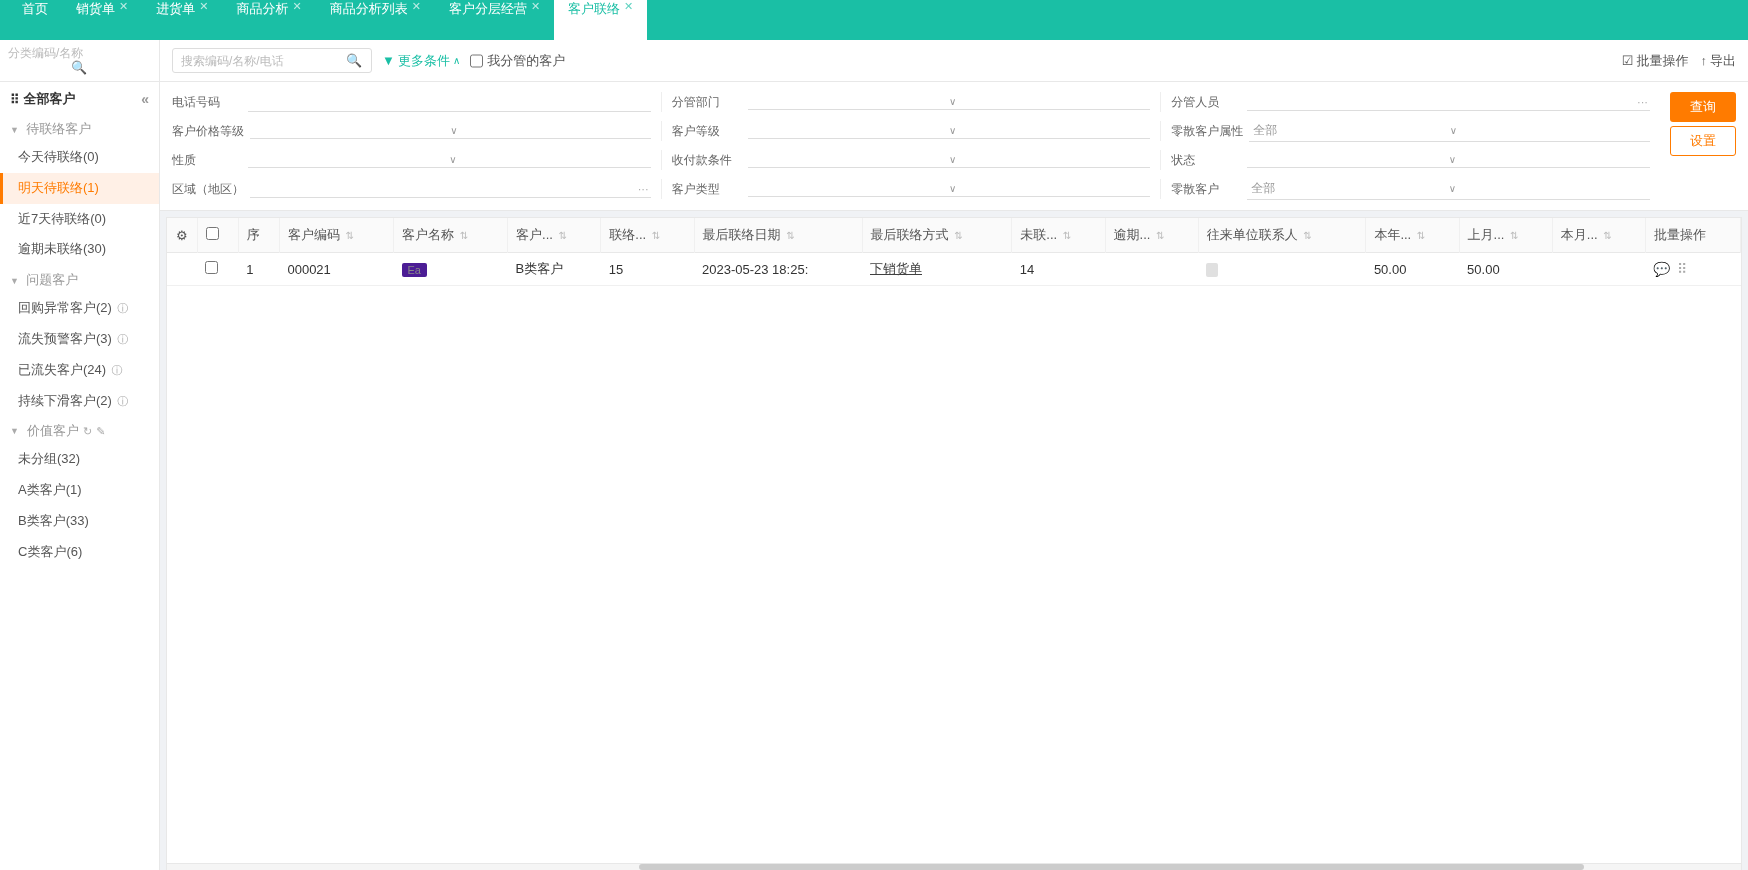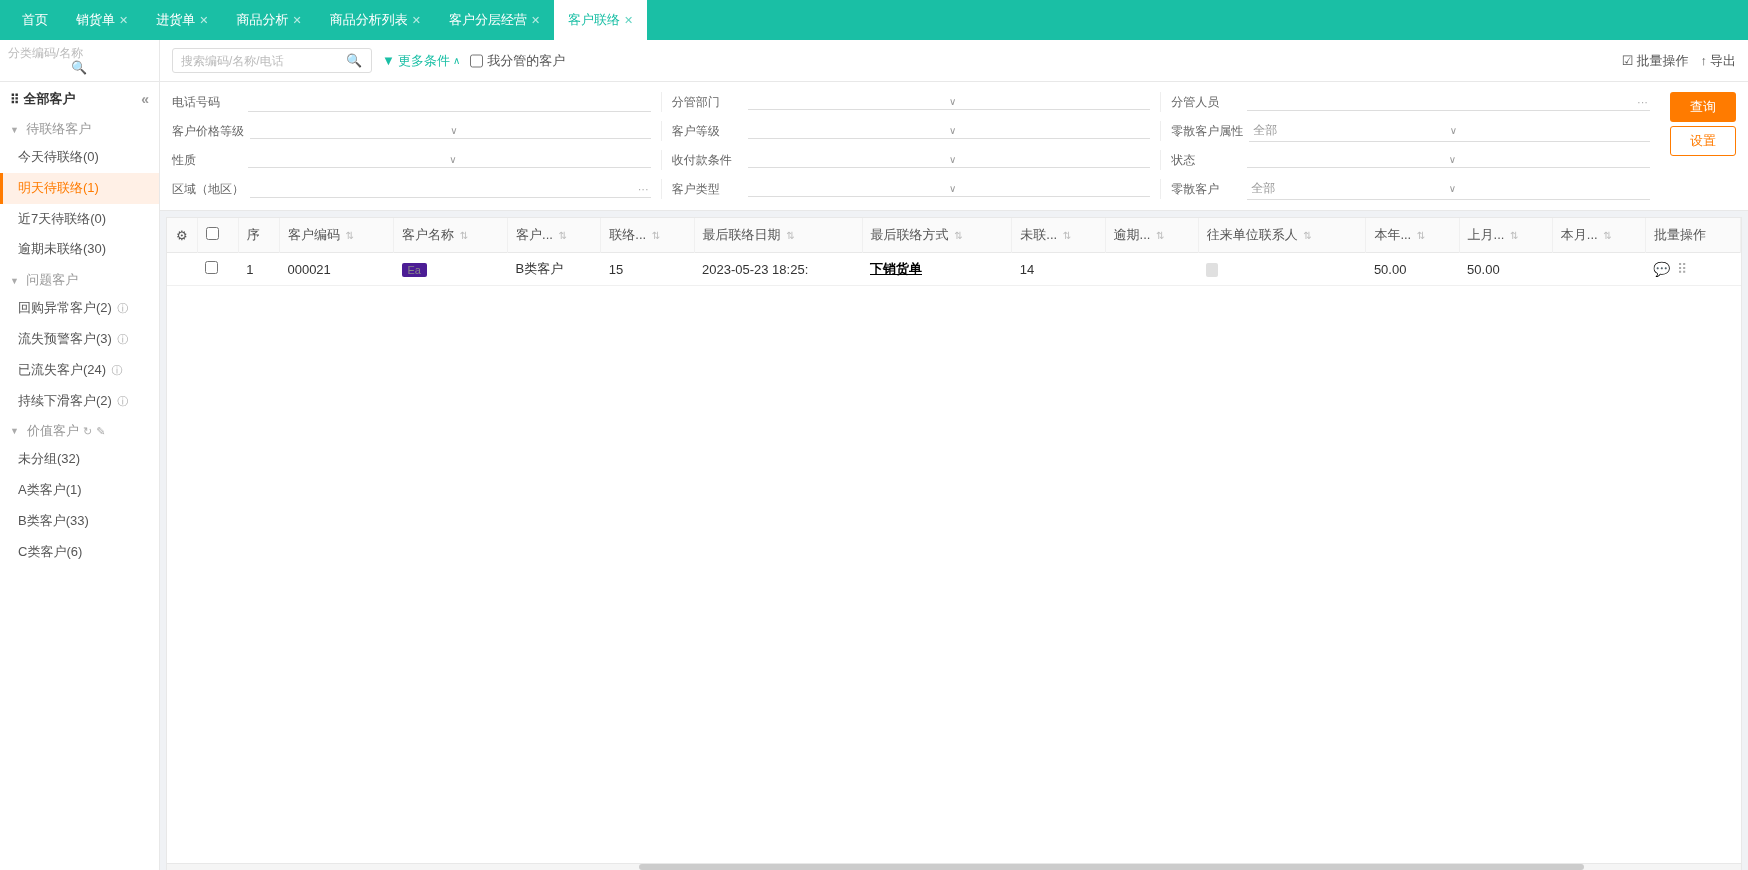--- a/index.html
+++ b/index.html
@@ -11,21 +11,21 @@
       height: 40px;
       display: flex;
       align-items: center;
       padding: 0 8px;
       color: #fff;
     }
     .nav-item {
       padding: 0 14px;
       height: 40px;
       display: flex;
-      align-items: center;
+      align-items: flex-start;
       cursor: pointer;
       color: #fff;
       white-space: nowrap;
       position: relative;
     }
     .nav-item.active { background: #fff; color: #1abfa5; }
     .nav-close {
       margin-left: 4px;
       font-size: 11px;
       opacity: 0.7;
@@ -262,21 +262,21 @@
       font-size: 10px;
     }
     tbody tr {
       border-bottom: 1px solid #f0f0f0;
     }
     tbody td {
       padding: 7px 8px;
       color: #333;
       white-space: nowrap;
     }
-    .link-text { color: #000000; cursor: pointer; text-decoration: underline; font-weight: bold; }
+    .link-text { color: #404040; cursor: pointer; text-decoration: underline; }
     .icon-cell {
       display: flex;
       gap: 6px;
       align-items: center;
     }
     .icon-btn {
       color: #aaa;
       cursor: pointer;
       font-size: 14px;
     }

